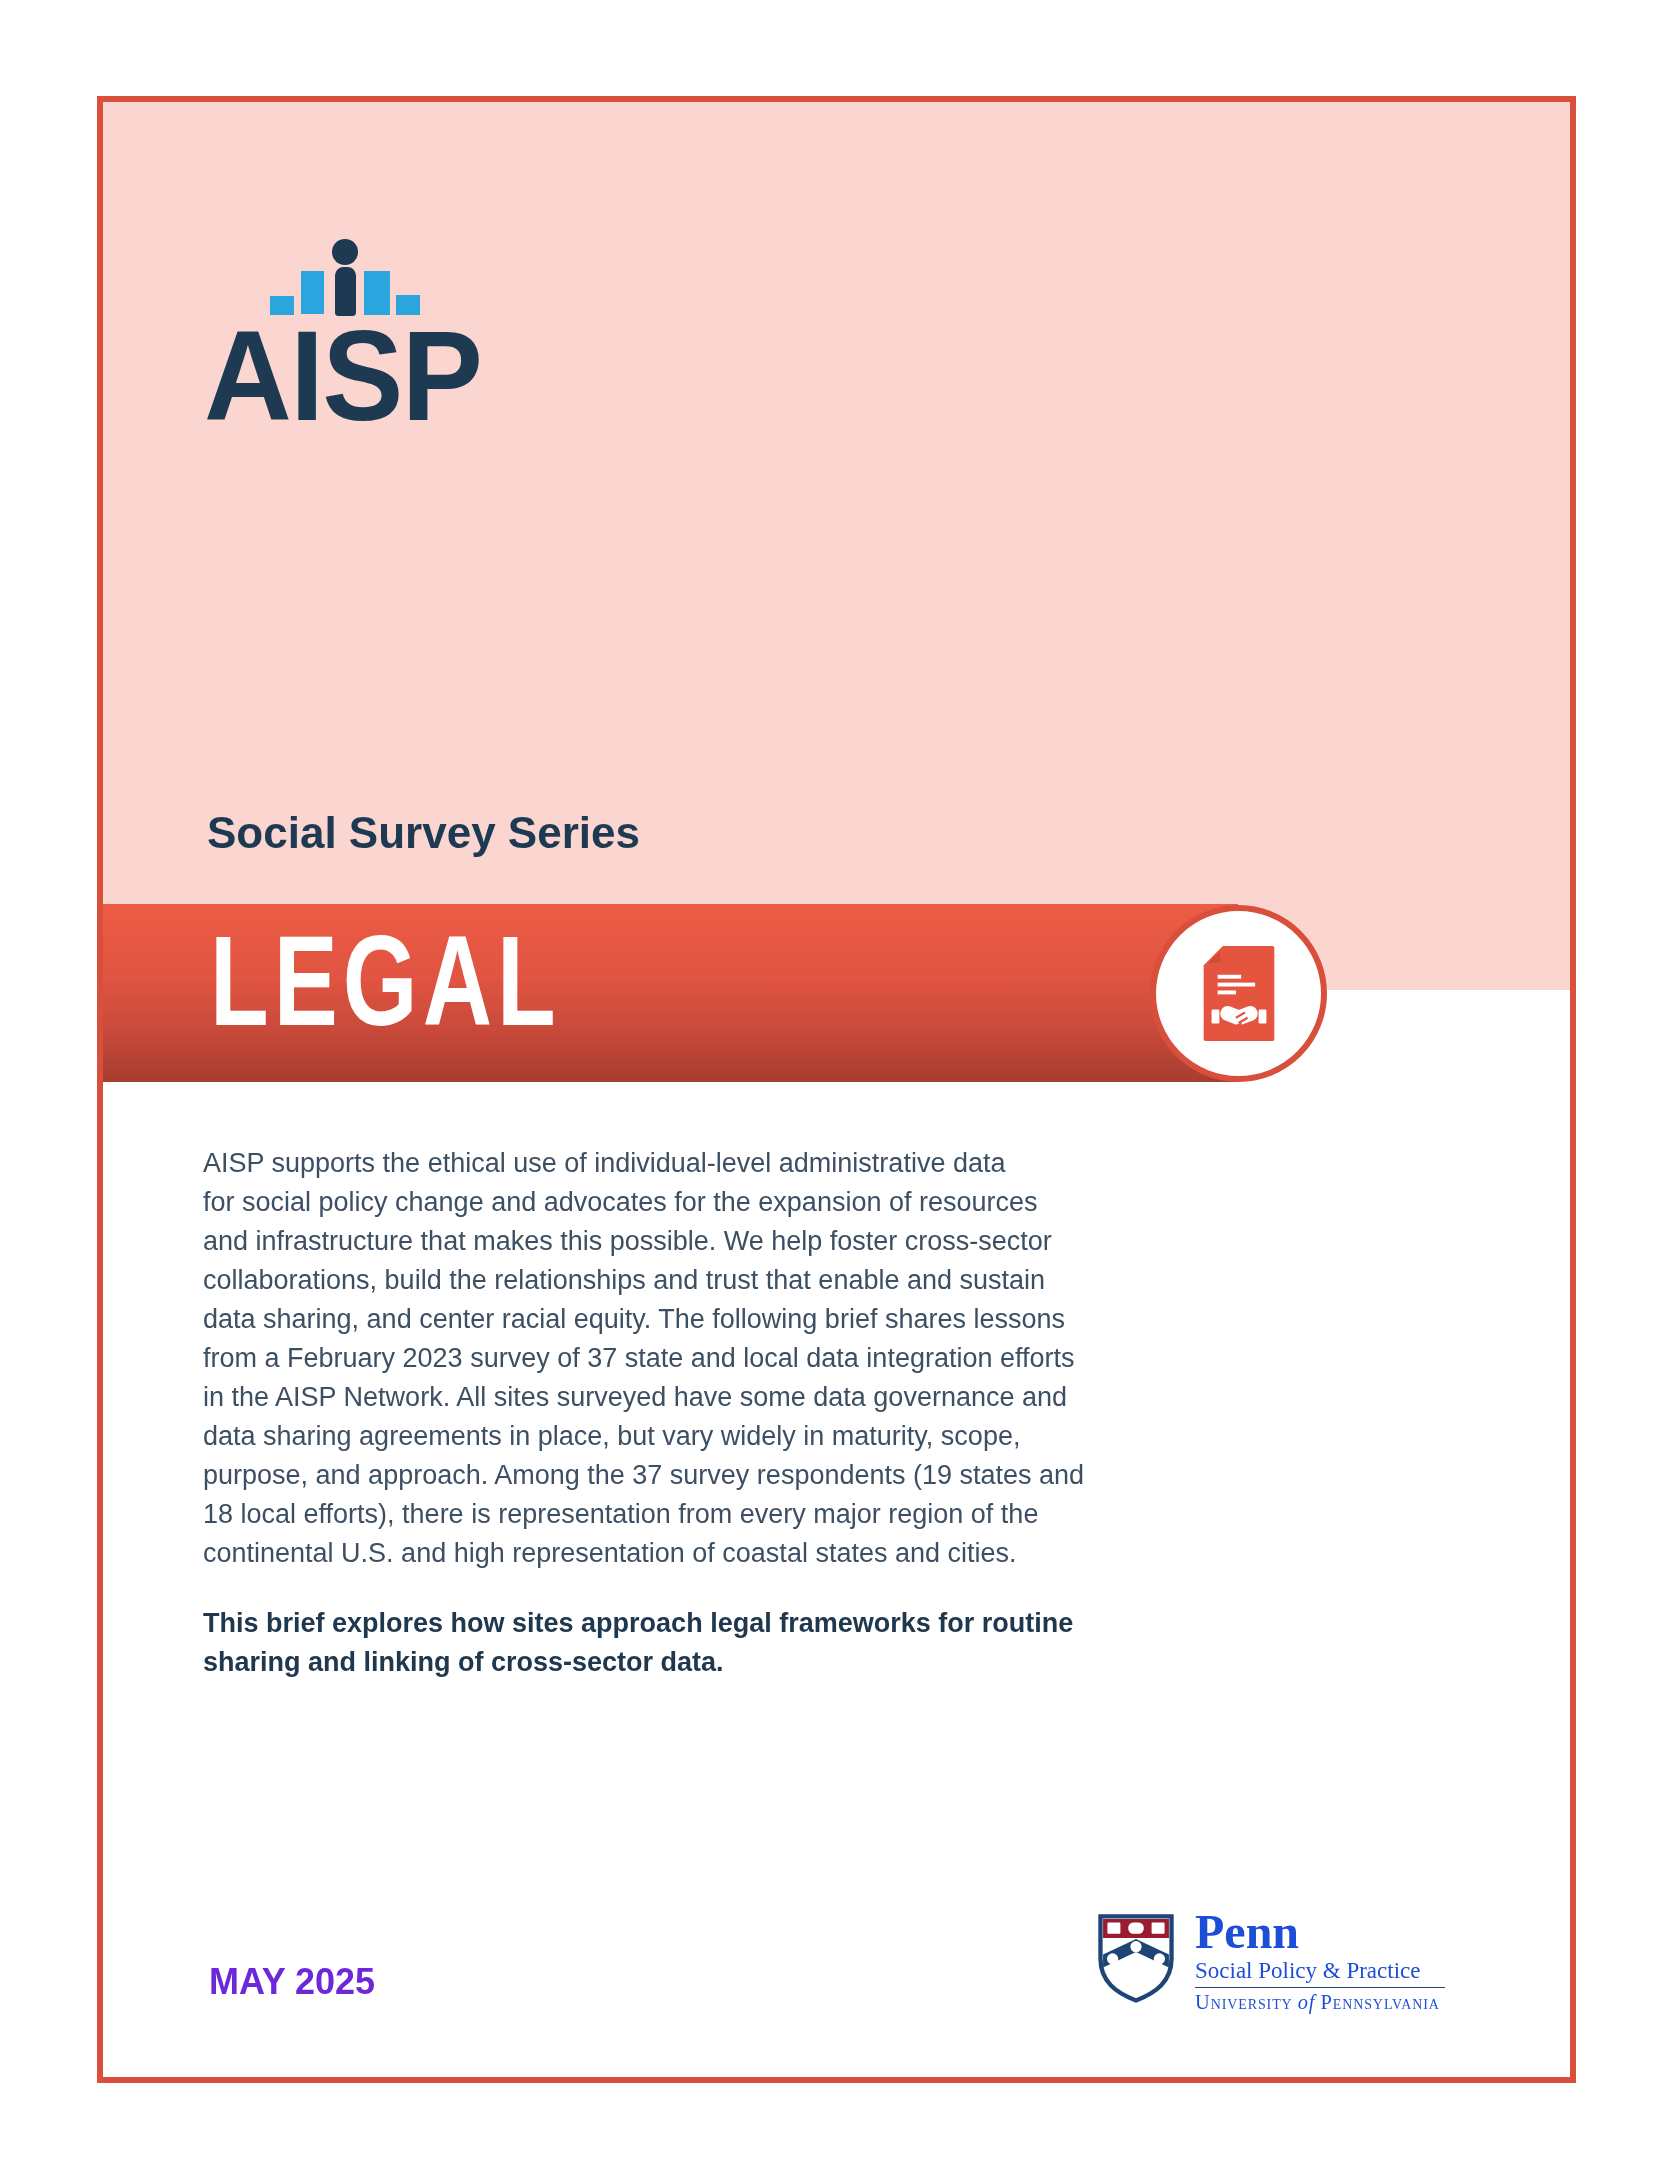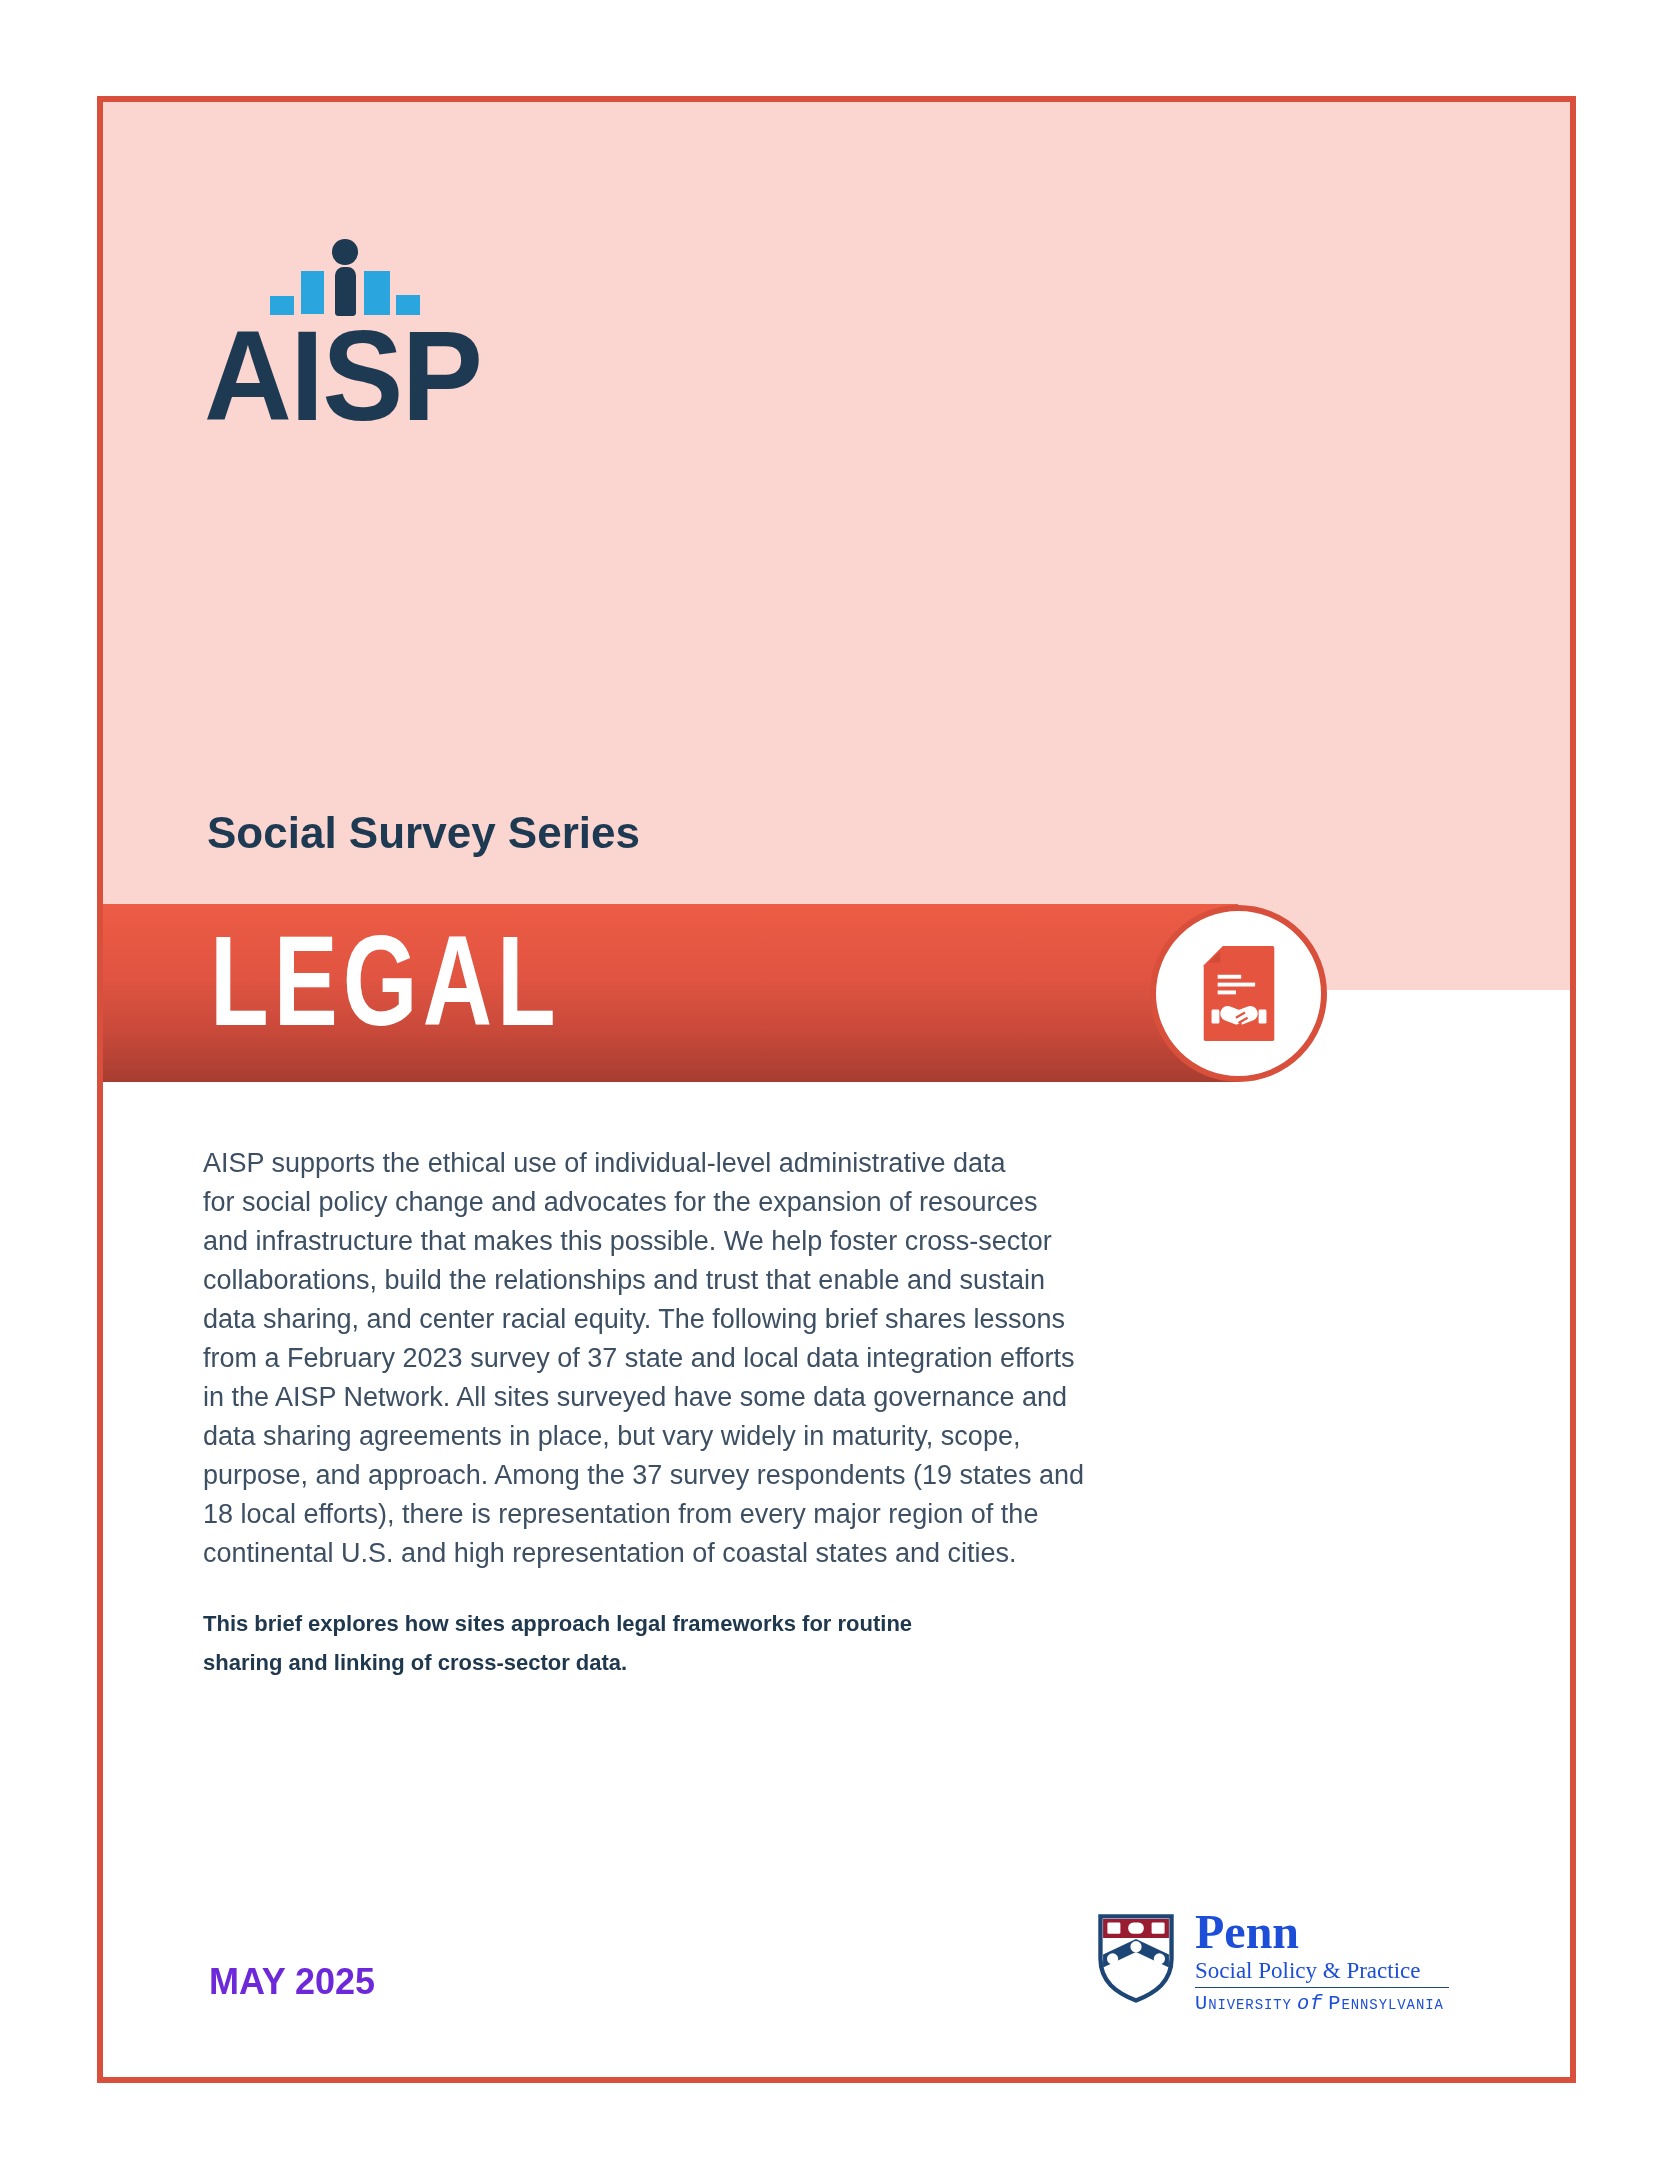--- a/index.html
+++ b/index.html
@@ -68,39 +68,39 @@
     display:flex;align-items:center;justify-content:center;
   }
   
   .intro{
     position:absolute;left:203px;top:1144px;width:1141px;z-index:5;
     font-size:27px;line-height:39px;color:#3d4f63;
     white-space:pre-line;
   }
   .highlight{
     position:absolute;left:203px;top:1604px;width:1141px;z-index:5;
-    font-size:22px;line-height:39px;color:#20384e;font-weight:700;
+    font-size:27px;line-height:39px;color:#20384e;font-weight:700;
     white-space:pre-line;
   }
   
   .date{
     position:absolute;left:209px;top:1962px;z-index:5;
     font-size:36px;line-height:39px;font-weight:700;color:#6d28d9;
   }
   .penn{
     position:absolute;left:1097px;top:1910px;z-index:5;
     display:flex;flex-direction:row;align-items:flex-start;
   }
   .penn-shield{width:78px;height:90px;margin-top:3.4px;}
   .penn-text{margin-left:20px;color:#1d4ed8;font-family:"Liberation Serif", serif;}
   .penn-name{font-size:48px;line-height:43px;font-weight:600;}
   .penn-school{font-size:23px;line-height:31px;border-bottom:1.7px solid #1d4676;padding-bottom:1.7px;margin-top:1.7px;}
   .penn-univ{font-size:20.4px;line-height:22px;margin-top:2.6px;font-variant:small-caps;letter-spacing:0.9px;}
   .penn-univ .of-italic{font-style:italic;font-variant:normal;}
-  .penn-univ span{display:inline-block;margin-right:5.1px;font-family:Liberation Mono, monospace;}
+  .penn-univ span{display:inline-block;margin-right:5.1px;}
 </style>
 </head>
 <body>
 
 <div class="page">
 
   <div class="pink-block"></div>
 
   <div class="aisp-icon">
     <div class="bar b1"></div>

